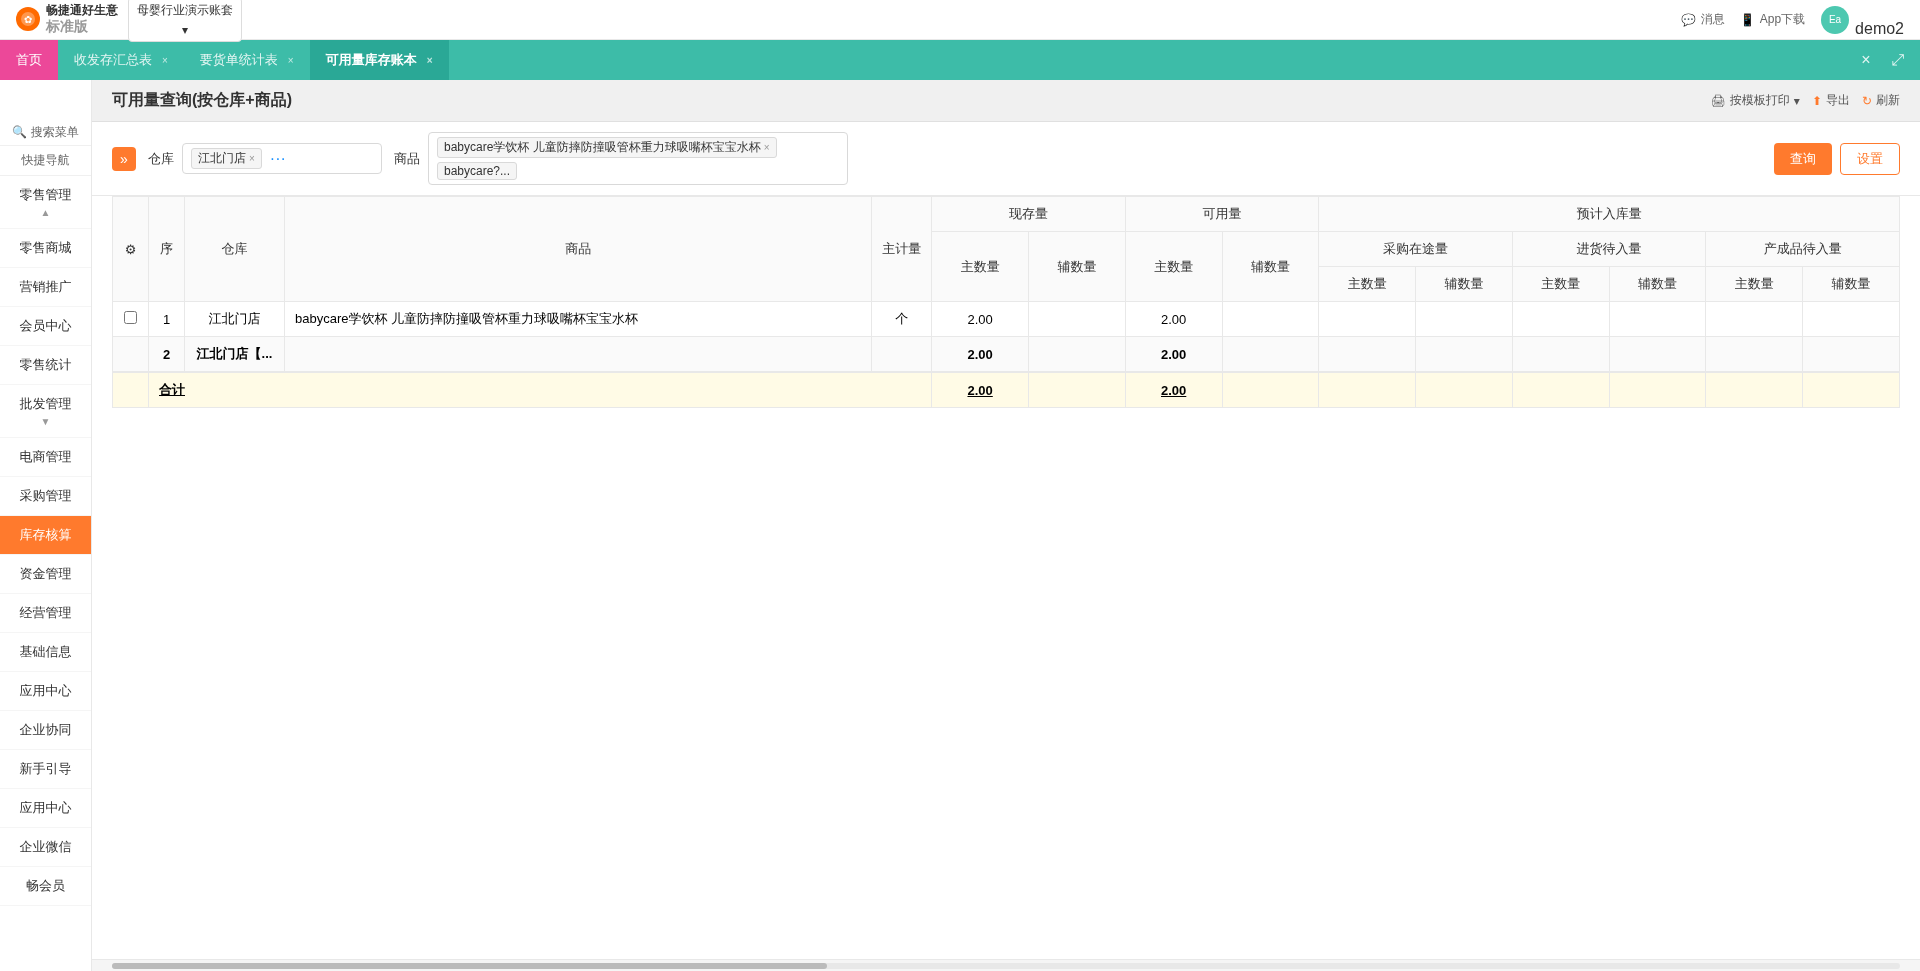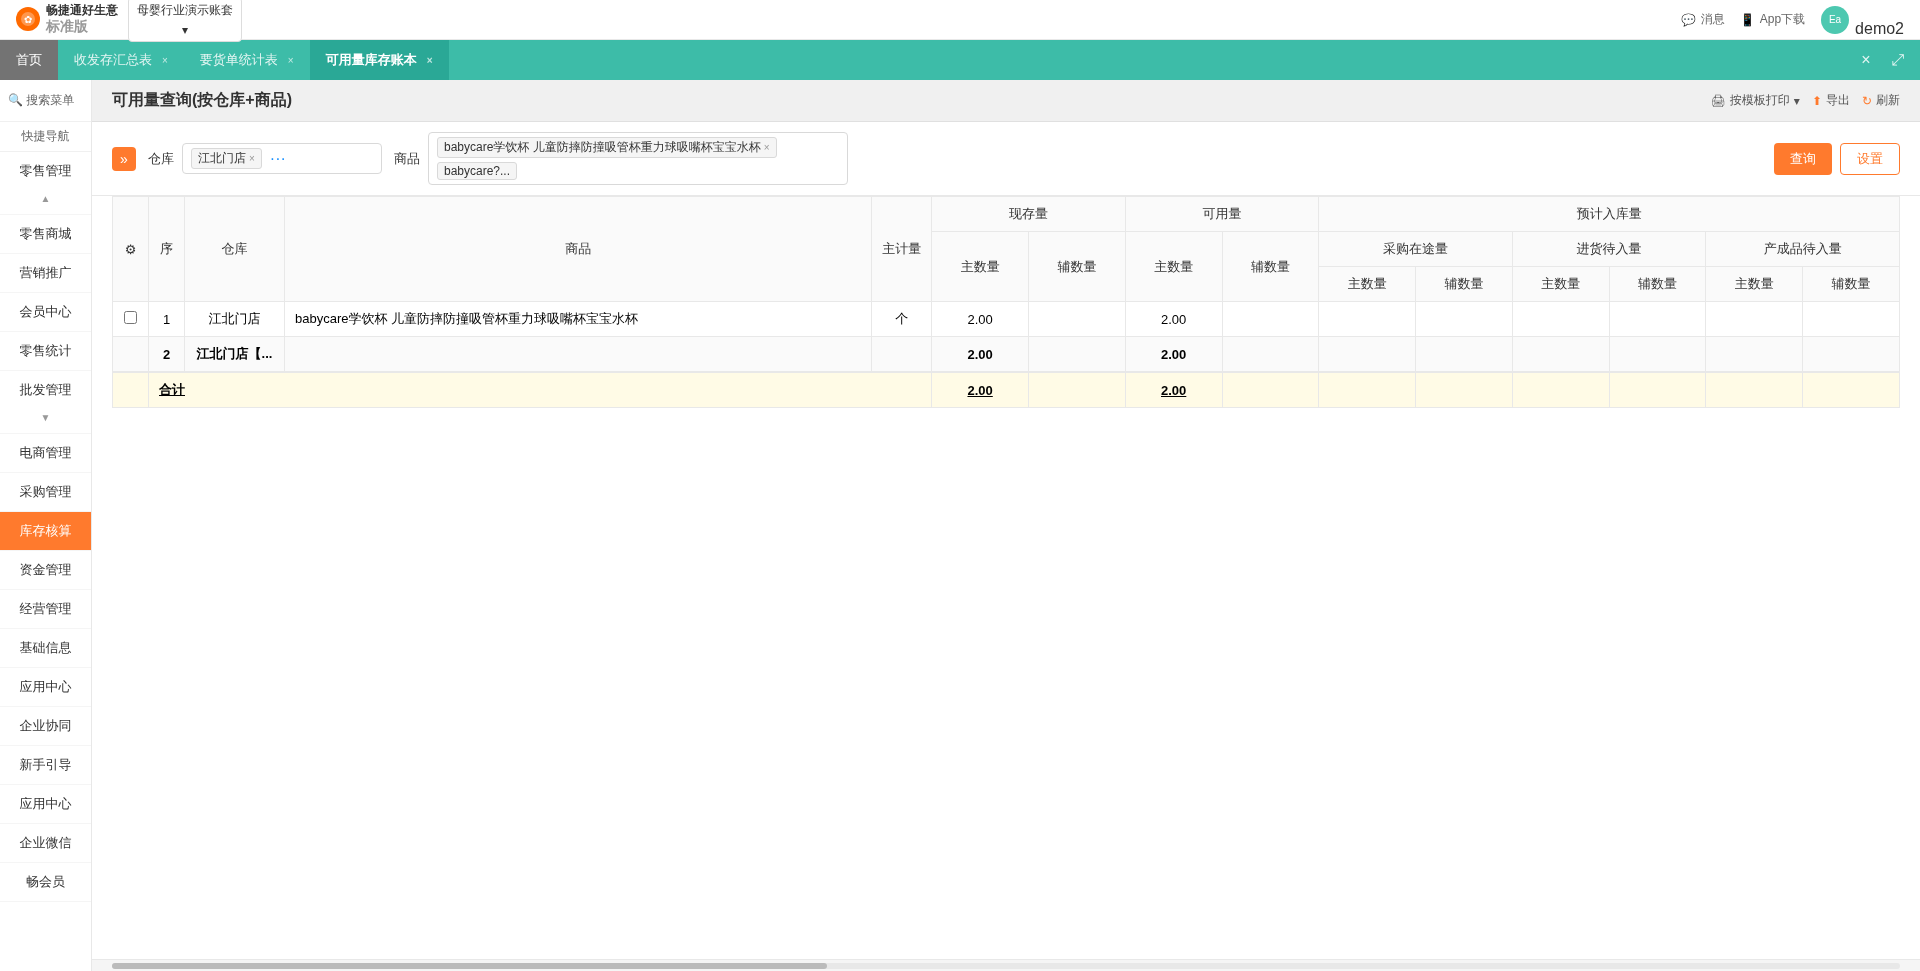--- a/index.html
+++ b/index.html
@@ -55,21 +55,21 @@
       color: #fff;
       font-weight: bold;
     }
     .nav-tab .tab-close {
       font-size: 10px;
       color: rgba(255,255,255,0.7);
       margin-left: 4px;
       cursor: pointer;
     }
     .nav-tab.home {
-      background: #737373;
+      background: #ec4899;
       color: #fff;
     }
     .nav-tabs-bar-right {
       margin-left: auto;
       display: flex;
       align-items: center;
       gap: 4px;
       padding-right: 8px;
     }
     .nav-bar-icon-btn {
@@ -89,45 +89,47 @@
     
     .sidebar {
       width: 92px;
       background: #fff;
       border-right: 1px solid #e8e8e8;
       display: flex;
       flex-direction: column;
       overflow-y: auto;
     }
     .sidebar-search {
-      padding: 12px 8px;
+      padding: 4px 8px;
       font-size: 12px;
       color: #666;
       cursor: pointer;
       border-bottom: 1px solid #f0f0f0;
+      text-align: center;
+      margin-top: 40px;
     }
     .sidebar-quick-nav {
       padding: 6px 0;
       font-size: 12px;
       color: #666;
       cursor: pointer;
       text-align: center;
       border-bottom: 1px solid #f0f0f0;
     }
     .sidebar-item {
       padding: 10px 8px;
       font-size: 13px;
       color: #333;
       cursor: pointer;
       text-align: center;
       border-bottom: 1px solid #f5f5f5;
       display: flex;
       flex-direction: column;
       align-items: center;
-      gap: 13px;
+      gap: 3px;
     }
     .sidebar-item.active {
       background: #ff7a2d;
       color: #fff;
     }
     .sidebar-item .arrow { font-size: 10px; color: #999; }
 
     
     .content-area {
       flex: 1;

